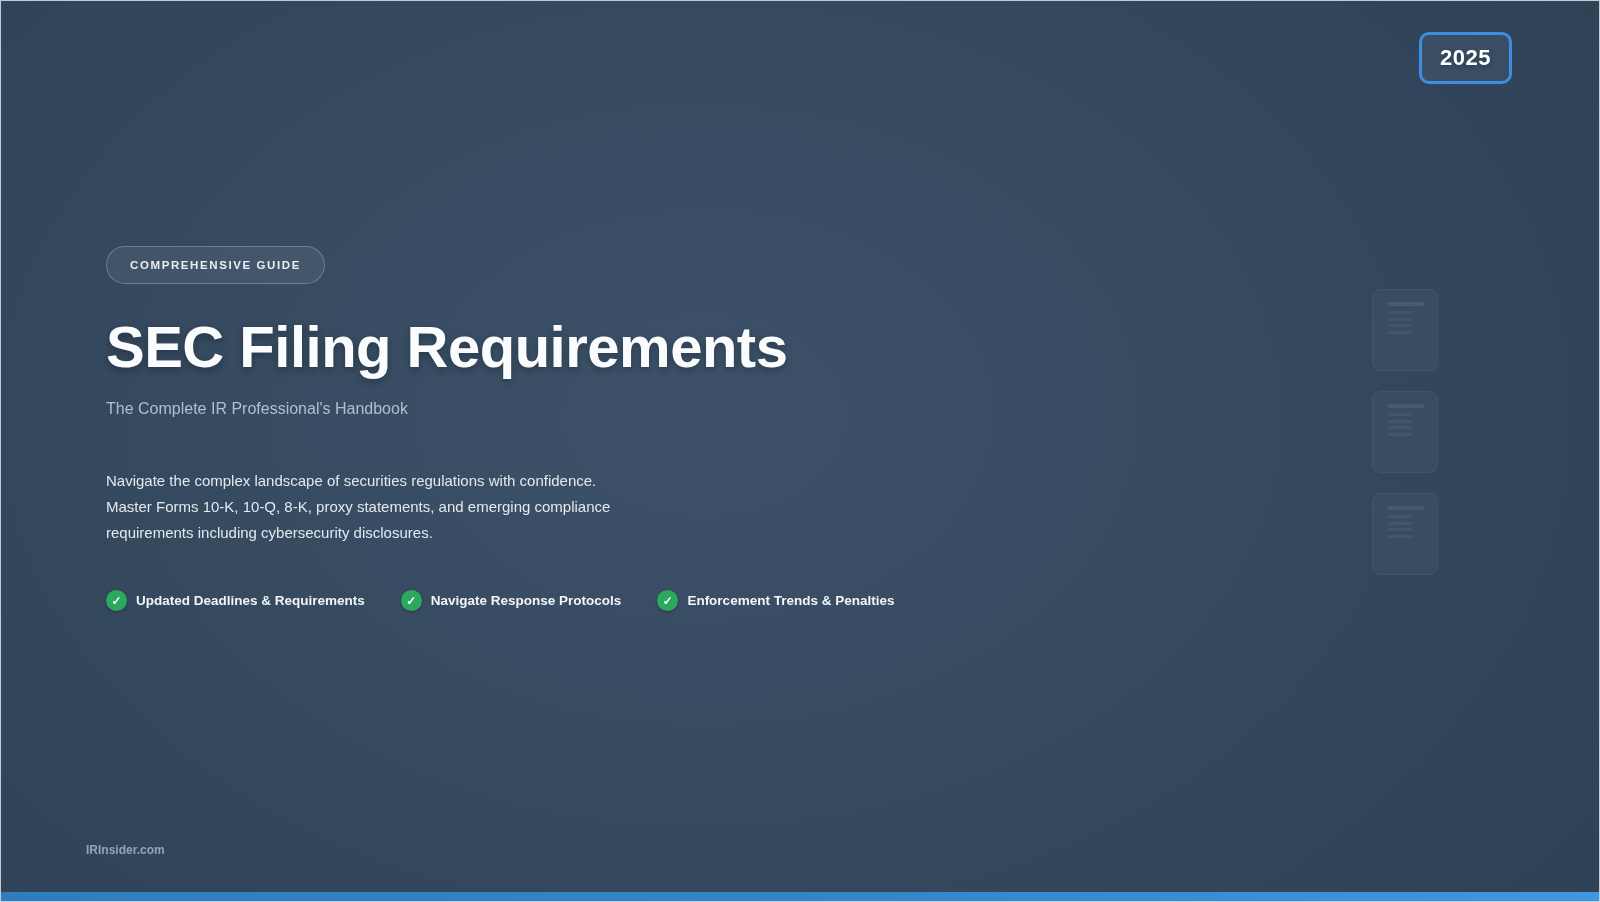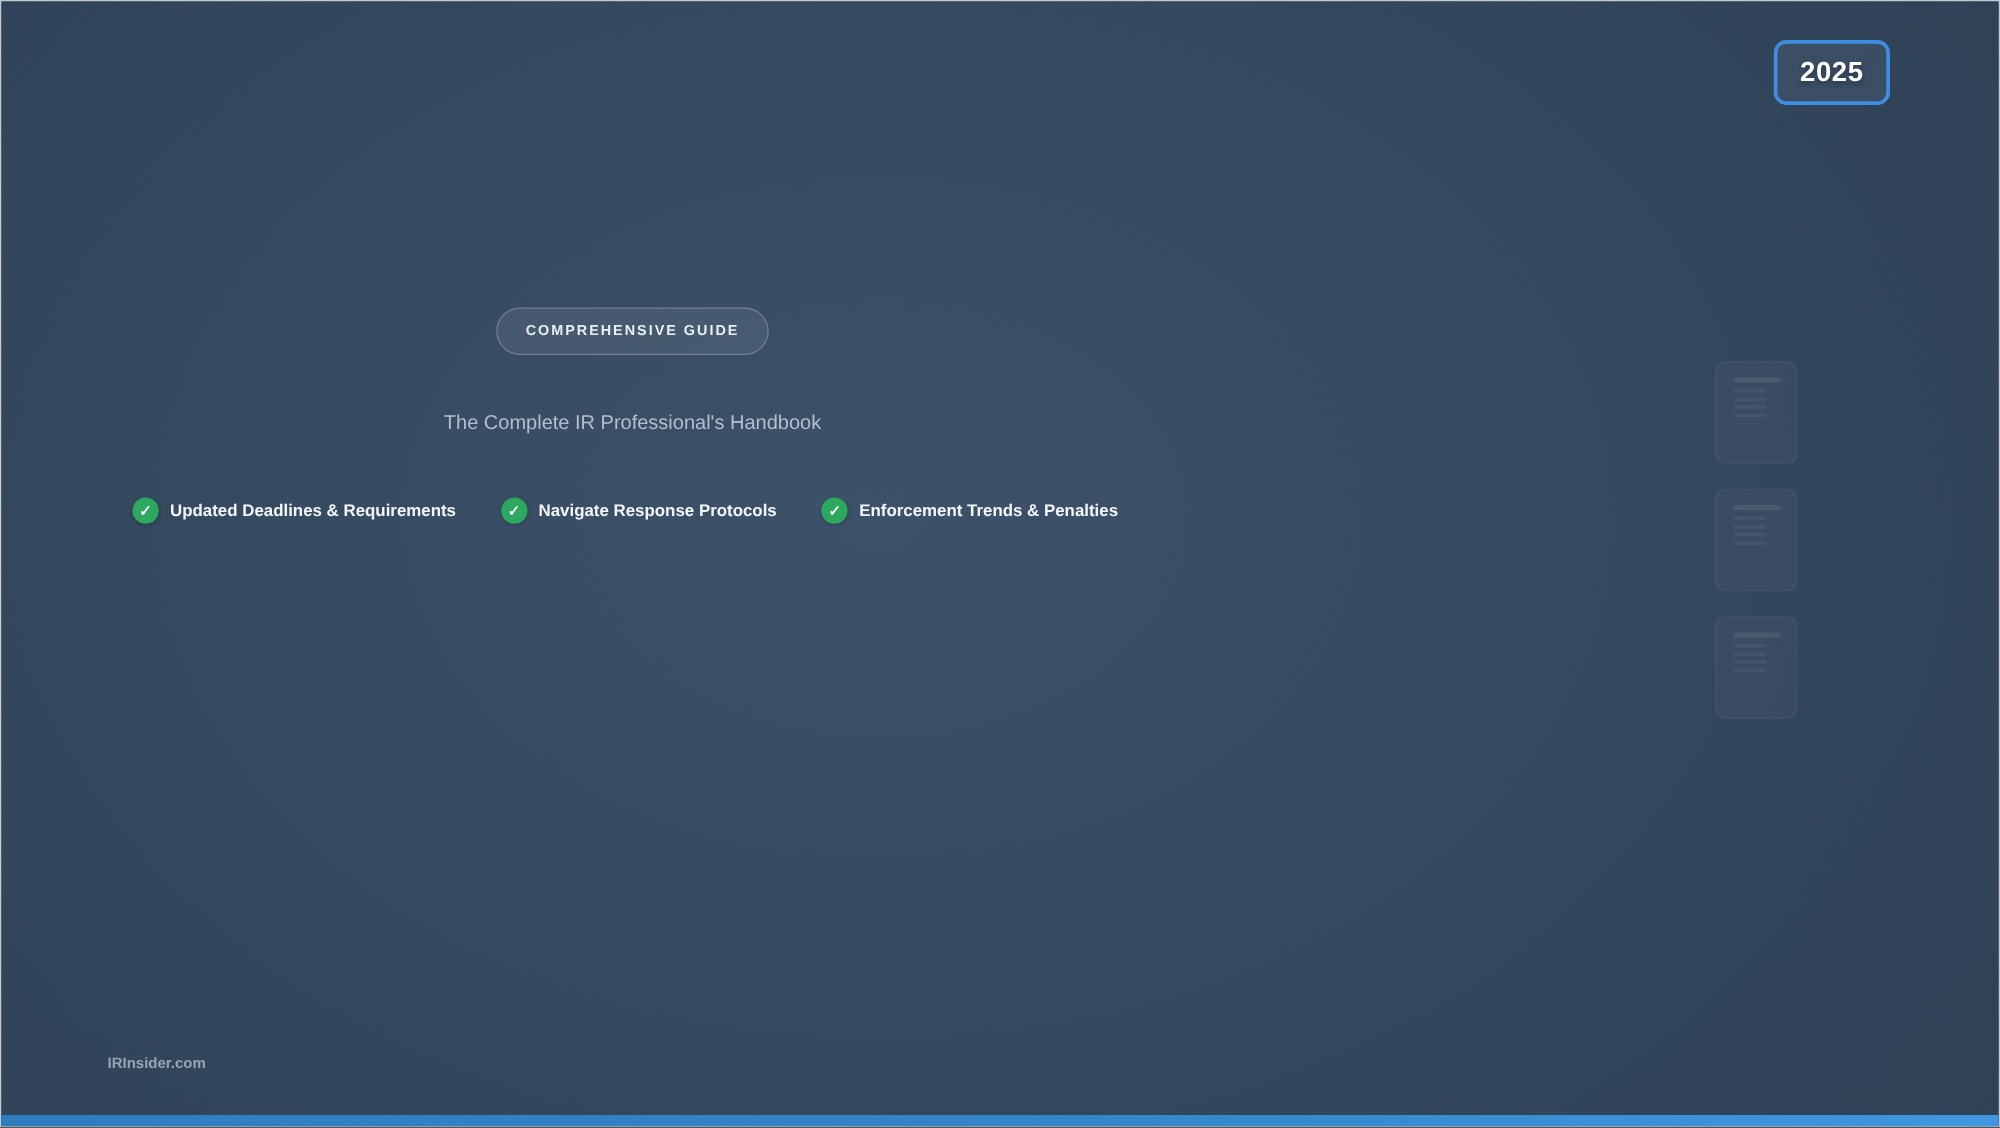--- a/index.html
+++ b/index.html
@@ -9,21 +9,20 @@
     background: #22303f;
   }
   .page {
     position: relative;
     width: 1600px;
     height: 902px;
     border: 1px solid #c4cad1;
     background:
       radial-gradient(1150px 820px at 44% 46%, #3d5269 0%, #35495f 48%, #2e4155 100%);
     overflow: hidden;
-    text-align: center;
   }
 
   
   .year-badge {
     position: absolute;
     top: 31px;
     right: 87px;
     min-width: 93px;
     height: 52px;
     border: 3px solid #3d8de0;
@@ -172,23 +171,25 @@
 <div class="page">
 
   <div class="year-badge">2025</div>
 
   <div class="content">
 
     <div class="kicker-pill">
       <span>COMPREHENSIVE GUIDE</span>
     </div>
 
+    <h1 class="title">SEC Filing Requirements</h1>
 
     <div class="subtitle">The Complete IR Professional's Handbook</div>
 
+    <p class="description">Navigate the complex landscape of securities regulations with confidence. Master Forms 10-K, 10-Q, 8-K, proxy statements, and emerging compliance requirements including cybersecurity disclosures.</p>
 
     <div class="features">
 
       <div class="feature">
         <span class="check-circle">✓</span>
         <span class="feature-label">Updated Deadlines &amp; Requirements</span>
       </div>
 
       <div class="feature">
         <span class="check-circle">✓</span>

